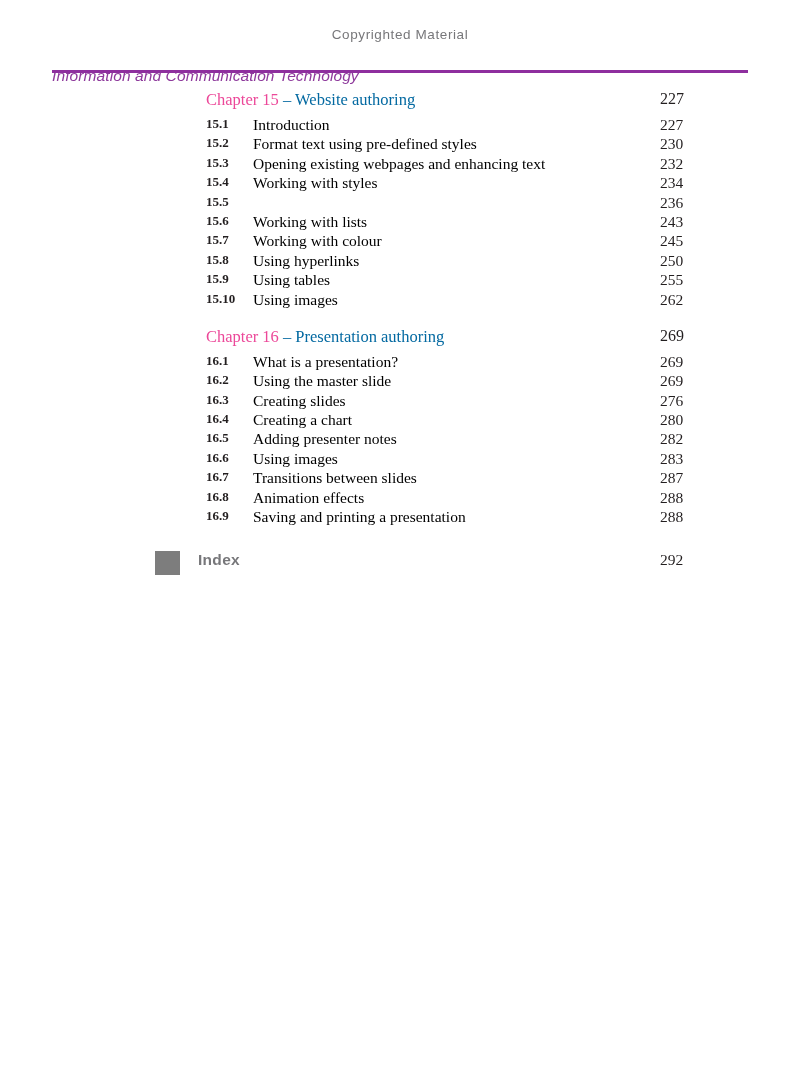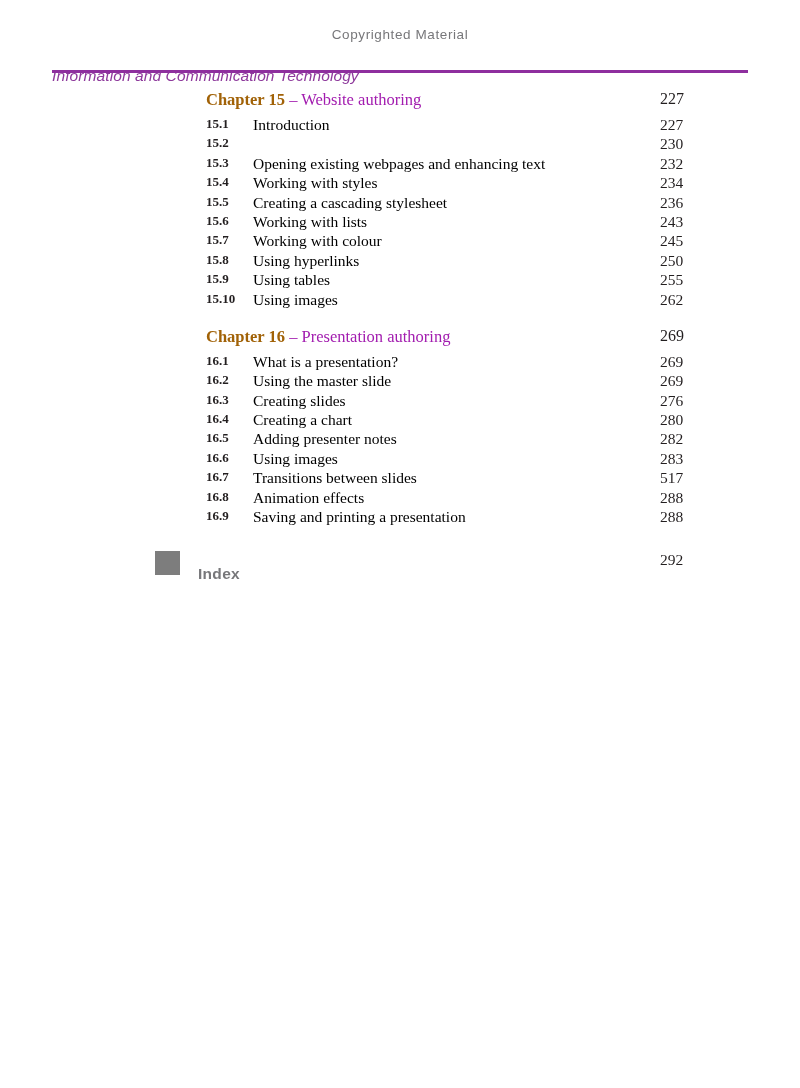--- a/index.html
+++ b/index.html
@@ -78,26 +78,26 @@
   }
   .chapter-title {
     position: absolute;
     left: 206px;
     top: 0;
     font-size: 16.5px;
     color: #231f20;
     white-space: nowrap;
   }
   .chapter-title .ch-num {
-    color: #a16207;
-    font-weight: bold;
+    color: #ec4899;
+    font-weight: normal;
     text-align: right;
   }
   .chapter-title .ch-dash {
-    color: #a21caf;
+    color: #0369a1;
   }
 
   .entry-row {
     position: relative;
     height: 19.4px;
   }
   .entry-num {
     position: absolute;
     left: 206px;
     top: 0;
@@ -143,21 +143,20 @@
   }
   .index-label {
     position: absolute;
     left: 198px;
     top: 4px;
     font-family: "Liberation Sans", sans-serif;
     font-size: 15.5px;
     font-weight: bold;
     letter-spacing: 0.3px;
     color: #77777a;
-    margin-top: 14px;
   }
   .index-row .page-num {
     top: 4px;
     font-size: 15.5px;
   }
 
   
   .folio-box {
     position: absolute;
     left: 17px;
@@ -197,35 +196,35 @@
           <div class="chapter-title"><span class="ch-num">Chapter 15</span><span class="ch-dash"> – Website authoring</span></div>
           <div class="page-num">227</div>
         </div>
         <div class="entry-row">
           <div class="entry-num">15.1</div>
           <div class="entry-label">Introduction</div>
           <div class="page-num">227</div>
         </div>
         <div class="entry-row">
           <div class="entry-num">15.2</div>
+          <div class="entry-label">Format text using pre-defined styles</div>
           <div class="page-num">230</div>
         </div>
         <div class="entry-row">
           <div class="entry-num">15.3</div>
           <div class="entry-label">Opening existing webpages and enhancing text</div>
           <div class="page-num">232</div>
         </div>
         <div class="entry-row">
           <div class="entry-num">15.4</div>
           <div class="entry-label">Working with styles</div>
           <div class="page-num">234</div>
         </div>
         <div class="entry-row">
           <div class="entry-num">15.5</div>
-          <div class="entry-label">Creating a cascading stylesheet</div>
           <div class="page-num">236</div>
         </div>
         <div class="entry-row">
           <div class="entry-num">15.6</div>
           <div class="entry-label">Working with lists</div>
           <div class="page-num">243</div>
         </div>
         <div class="entry-row">
           <div class="entry-num">15.7</div>
           <div class="entry-label">Working with colour</div>
@@ -279,21 +278,21 @@
           <div class="page-num">282</div>
         </div>
         <div class="entry-row">
           <div class="entry-num">16.6</div>
           <div class="entry-label">Using images</div>
           <div class="page-num">283</div>
         </div>
         <div class="entry-row">
           <div class="entry-num">16.7</div>
           <div class="entry-label">Transitions between slides</div>
-          <div class="page-num">517</div>
+          <div class="page-num">287</div>
         </div>
         <div class="entry-row">
           <div class="entry-num">16.8</div>
           <div class="entry-label">Animation effects</div>
           <div class="page-num">288</div>
         </div>
         <div class="entry-row">
           <div class="entry-num">16.9</div>
           <div class="entry-label">Saving and printing a presentation</div>
           <div class="page-num">288</div>

